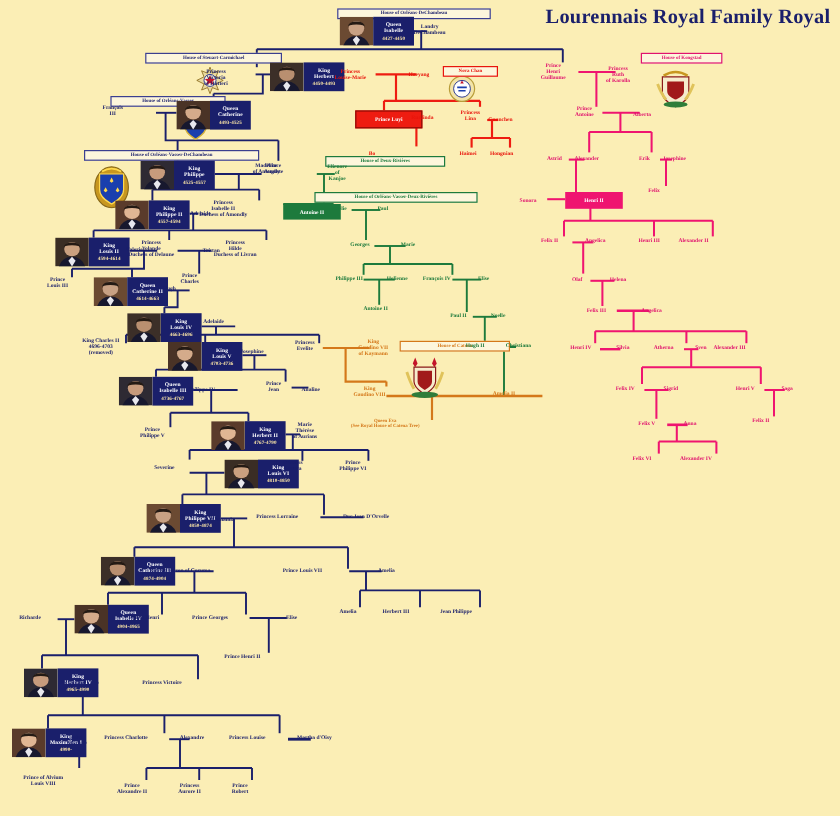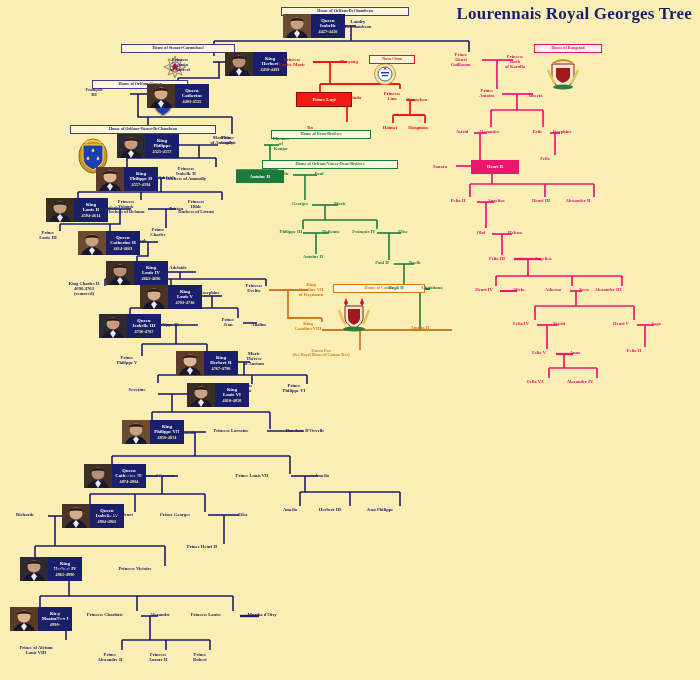--- a/index.html
+++ b/index.html
@@ -47,21 +47,21 @@
   .house.orange{color:#d4781a;border:1px solid #d4781a;}
 
   #title{position:absolute;right:8px;top:4px;font-size:17px;font-weight:bold;
          color:#1a1f6b;font-family:"Liberation Serif",serif;letter-spacing:.2px;}
 
   .crest{position:absolute;}
 </style>
 </head>
 <body>
 
-<div id="title">Lourennais Royal Georges Tree</div>
+<div id="title">Lourennais Royal Family Royal</div>
 
 <svg id="tree" viewBox="0 0 700 680" xmlns="http://www.w3.org/2000/svg">
   <g stroke="#1a1f6b" stroke-width="1.6" fill="none">
 
     <path d="M345 26 H356"></path>
     <path d="M351 26 V41 H214 M351 41 H469"></path>
     <path d="M214 41 V56"></path>
     <path d="M469 41 V52"></path>
 
     <path d="M213 62 H225"></path>

